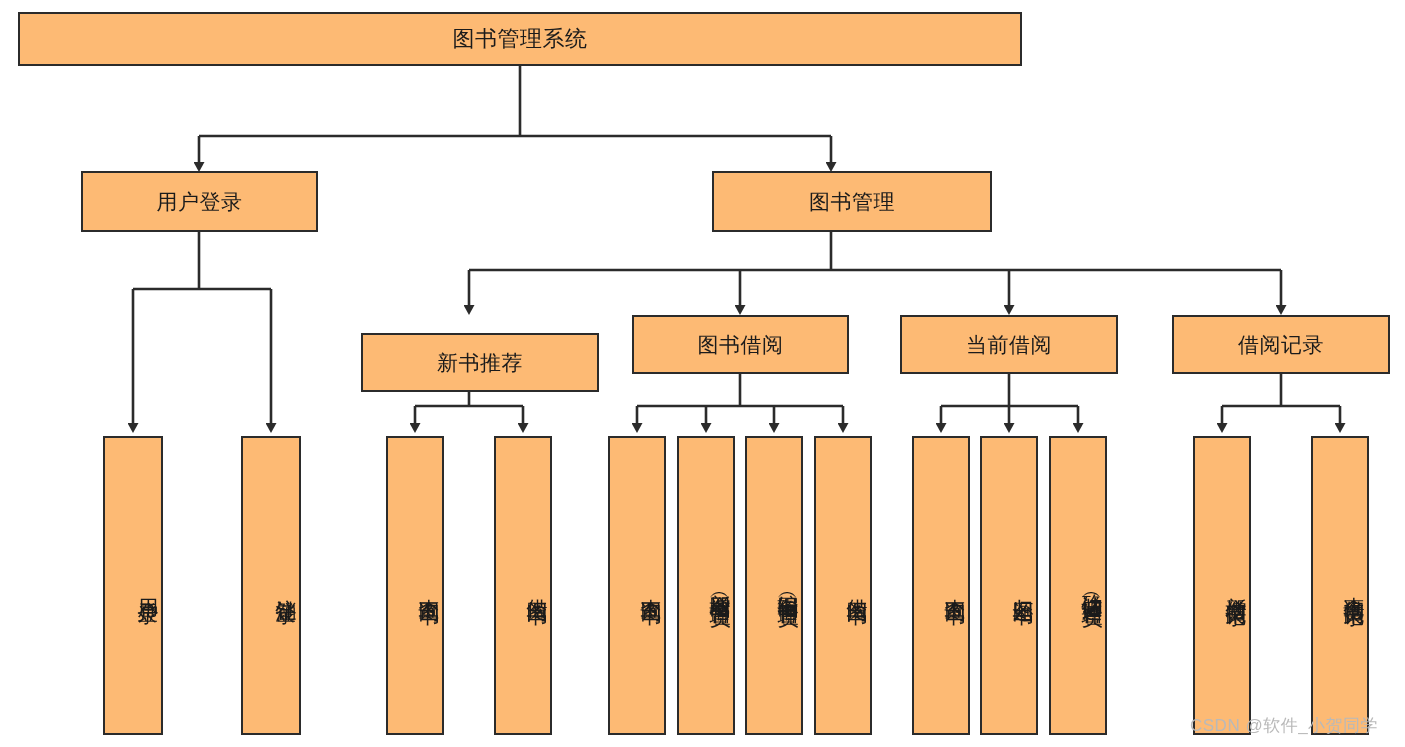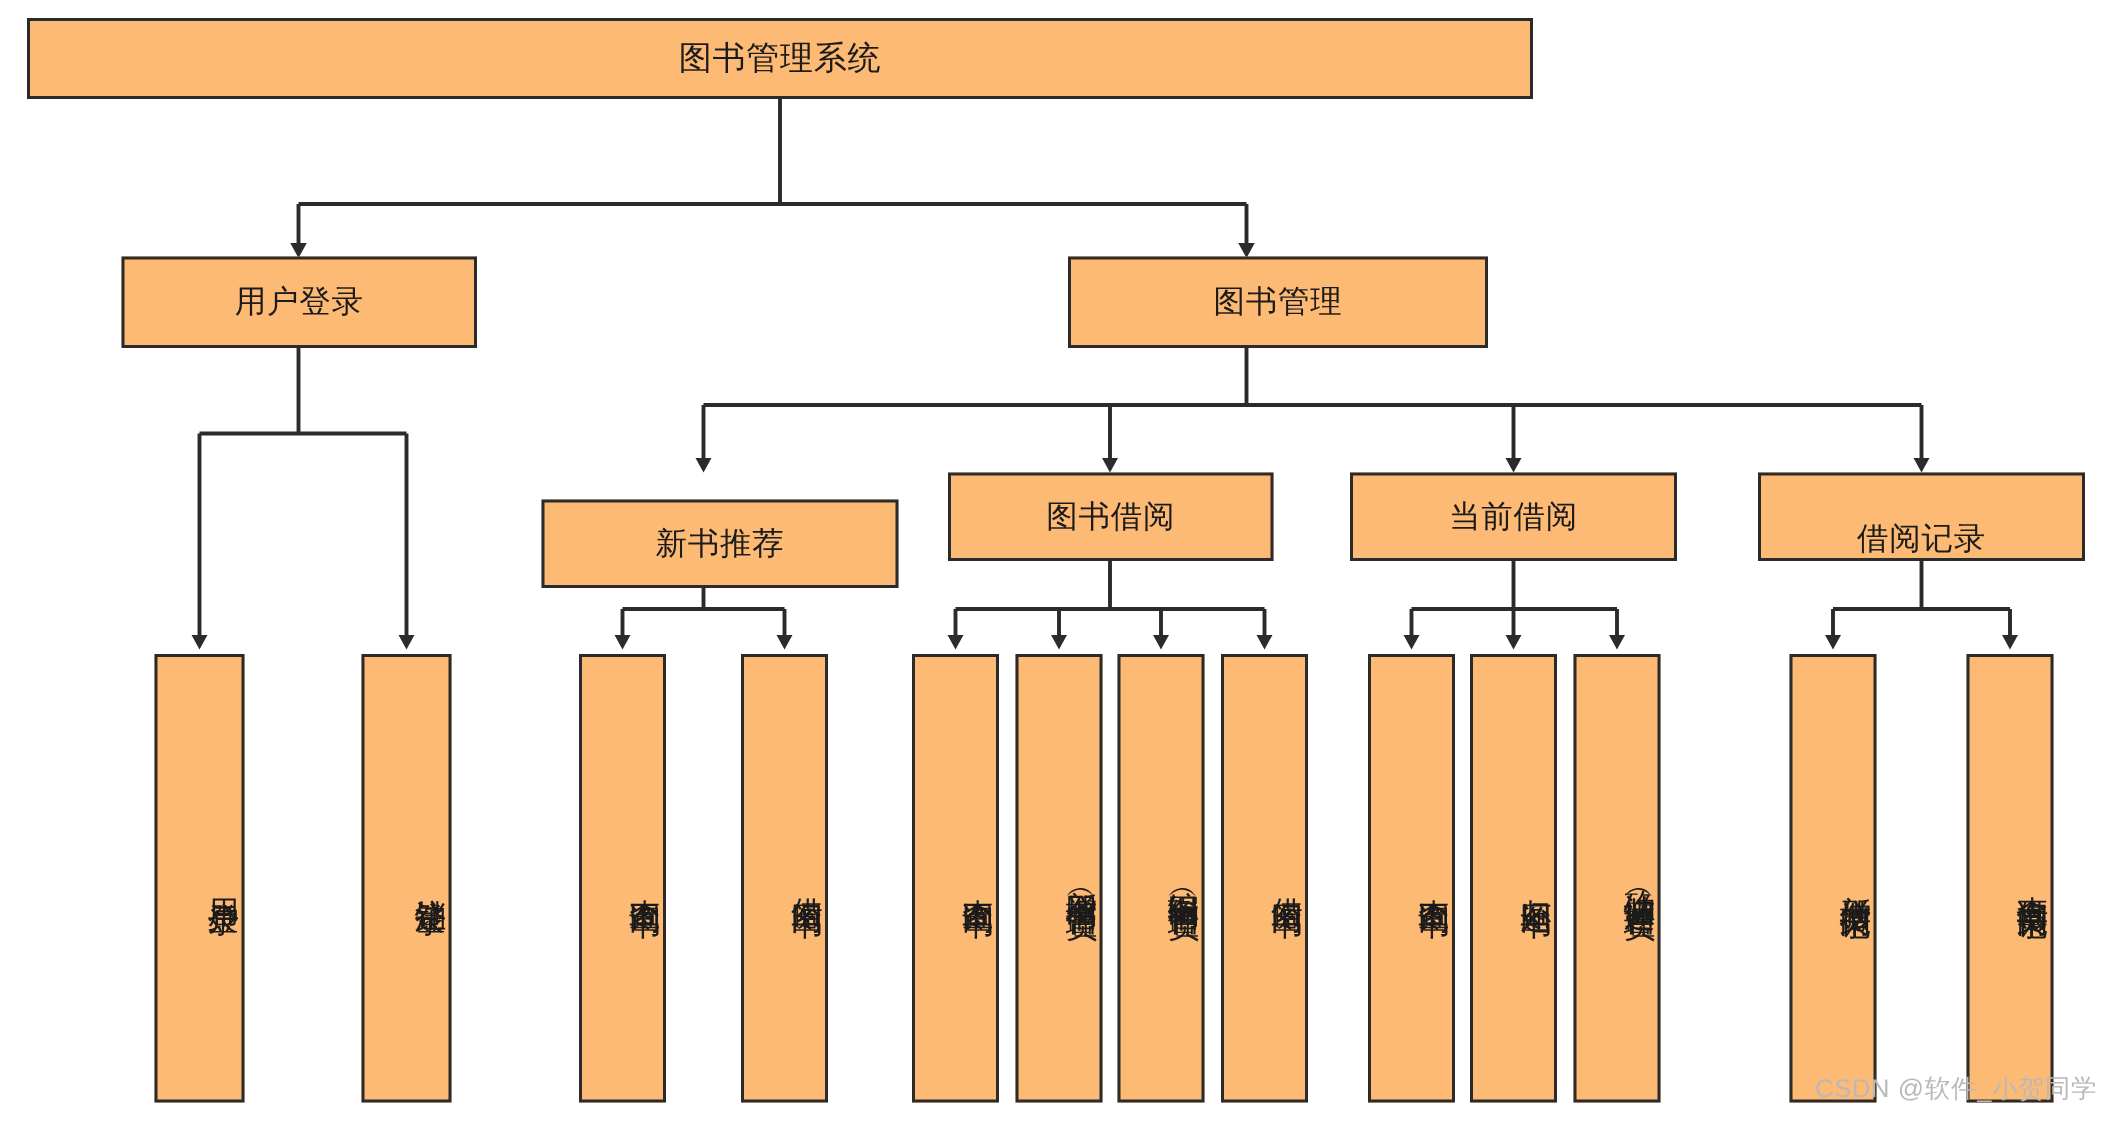--- a/index.html
+++ b/index.html
@@ -143,21 +143,21 @@
 
   <div class="node h-node" style="left:361px; top:333px; width:238px; height:59px;">
     <span>新书推荐</span>
   </div>
   <div class="node h-node" style="left:632px; top:315px; width:217px; height:59px;">
     <span>图书借阅</span>
   </div>
   <div class="node h-node" style="left:900px; top:315px; width:218px; height:59px;">
     <span>当前借阅</span>
   </div>
-  <div class="node h-node" style="left:1172px; top:315px; width:218px; height:59px;align-items:flex-end;">
+  <div class="node h-node" style="left:1172px; top:315px; width:218px; height:59px;">
     <span>借阅记录</span>
   </div>
 
   <div class="node v-node" style="left:103px; top:436px; width:60px; height:299px;">
     <span class="vtext">用户登录</span>
   </div>
   <div class="node v-node" style="left:241px; top:436px; width:60px; height:299px;">
     <span class="vtext">注销登录</span>
   </div>
 
@@ -191,15 +191,15 @@
     <span class="vtext">确认归还（管理员）</span>
   </div>
 
   <div class="node v-node" style="left:1193px; top:436px; width:58px; height:299px;">
     <span class="vtext">新增借阅记录</span>
   </div>
   <div class="node v-node" style="left:1311px; top:436px; width:58px; height:299px;">
     <span class="vtext">查询借阅记录</span>
   </div>
 
-  <div class="watermark" style="left:1190px; top:714px;margin-left:20px;">CSDN @软件_小贺同学</div>
+  <div class="watermark" style="left:1190px; top:714px;">CSDN @软件_小贺同学</div>
 
 </div>
 
 </body></html>

